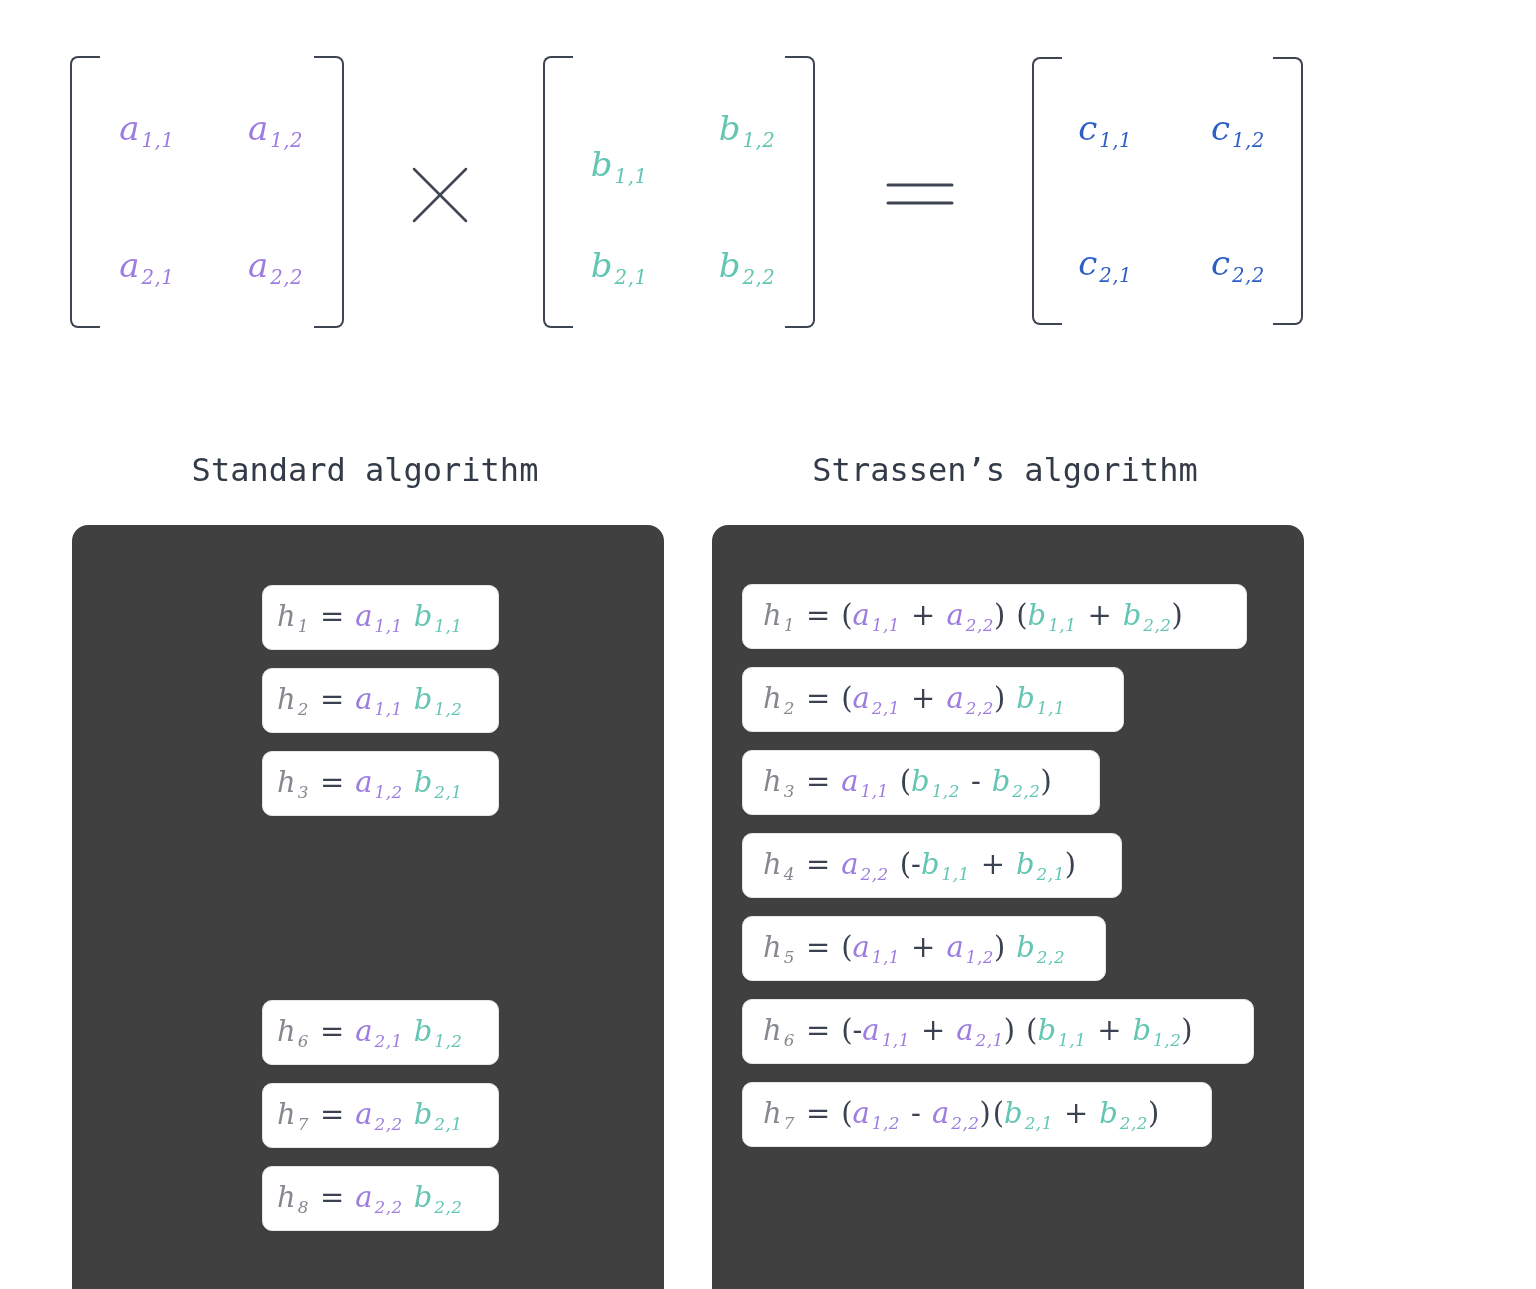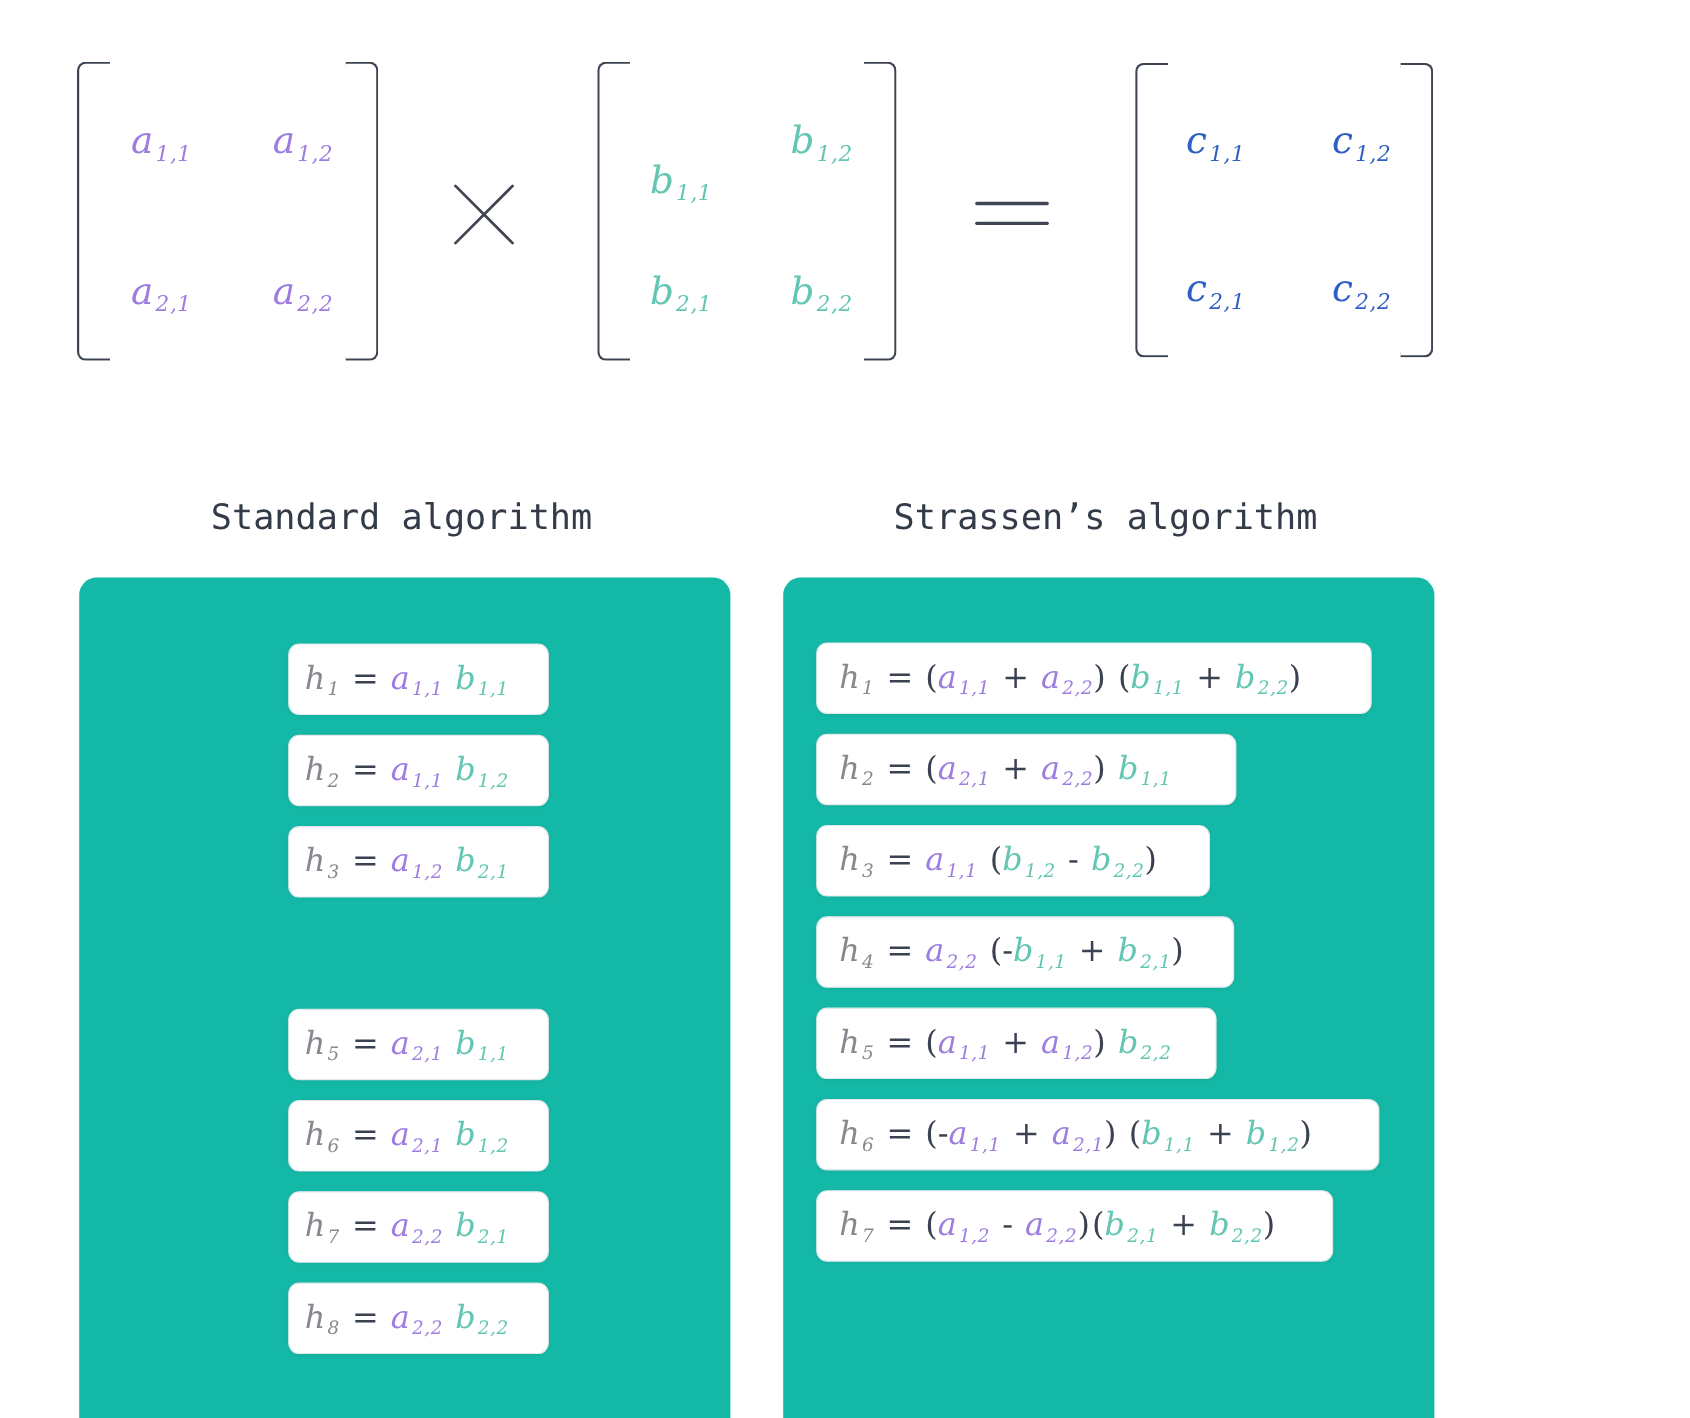--- a/index.html
+++ b/index.html
@@ -19,21 +19,21 @@
   .op-svg{position:absolute;}
   
   .coltitle{
     position:absolute;top:452px;width:586px;text-align:center;
     font-family:"DejaVu Sans Mono",monospace;font-size:32px;line-height:36px;
     color:#333a48;
   }
   
   .panel{
     position:absolute;top:525px;width:592px;height:764px;
-    background:#14b8a6;border-radius:16px 16px 0 0;
+    background:#404040;border-radius:16px 16px 0 0;
   }
   
   .frow{
     position:absolute;height:65px;box-sizing:border-box;
     background:#ffffff;border:1.5px solid #e3e7e9;border-radius:10px;
     box-shadow:0 1px 3px rgba(20,30,40,0.05);
     font-size:29px;line-height:61px;white-space:nowrap;
   }
   .frow.std{left:190px;width:237px;padding-left:14px;}
   .frow.str{left:30px;padding-left:20px;}
@@ -93,21 +93,20 @@
   <div class="mcell" style="left:76%;top:77%;"><span class="tok blue"><span class="L">c</span><sub>2,2</sub></span></div>
 </div>
 
 <div class="coltitle" style="left:72px;">Standard algorithm</div>
 <div class="coltitle" style="left:712px;">Strassen’s algorithm</div>
 
 <div class="panel" style="left:72px;">
   <div class="frow std" style="top:60px;"><span class="tok gray"><span class="L">h</span><sub>1</sub></span><span class="tok ink"><span class="op">=</span></span><span class="tok purple"><span class="L">a</span><sub>1,1</sub></span><span class="tok teal"><span class="L">b</span><sub>1,1</sub></span></div>
   <div class="frow std" style="top:143px;"><span class="tok gray"><span class="L">h</span><sub>2</sub></span><span class="tok ink"><span class="op">=</span></span><span class="tok purple"><span class="L">a</span><sub>1,1</sub></span><span class="tok teal"><span class="L">b</span><sub>1,2</sub></span></div>
   <div class="frow std" style="top:226px;"><span class="tok gray"><span class="L">h</span><sub>3</sub></span><span class="tok ink"><span class="op">=</span></span><span class="tok purple"><span class="L">a</span><sub>1,2</sub></span><span class="tok teal"><span class="L">b</span><sub>2,1</sub></span></div>
-  <div class="frow std" style="top:392px;"><span class="tok gray"><span class="L">h</span><sub>5</sub></span><span class="tok ink"><span class="op">=</span></span><span class="tok purple"><span class="L">a</span><sub>2,1</sub></span><span class="tok teal"><span class="L">b</span><sub>1,1</sub></span></div>
   <div class="frow std" style="top:475px;"><span class="tok gray"><span class="L">h</span><sub>6</sub></span><span class="tok ink"><span class="op">=</span></span><span class="tok purple"><span class="L">a</span><sub>2,1</sub></span><span class="tok teal"><span class="L">b</span><sub>1,2</sub></span></div>
   <div class="frow std" style="top:558px;"><span class="tok gray"><span class="L">h</span><sub>7</sub></span><span class="tok ink"><span class="op">=</span></span><span class="tok purple"><span class="L">a</span><sub>2,2</sub></span><span class="tok teal"><span class="L">b</span><sub>2,1</sub></span></div>
   <div class="frow std" style="top:641px;"><span class="tok gray"><span class="L">h</span><sub>8</sub></span><span class="tok ink"><span class="op">=</span></span><span class="tok purple"><span class="L">a</span><sub>2,2</sub></span><span class="tok teal"><span class="L">b</span><sub>2,2</sub></span></div>
 </div>
 
 <div class="panel" style="left:712px;">
   <div class="frow str" style="top:59px;width:505px;"><span class="tok gray"><span class="L">h</span><sub>1</sub></span><span class="tok ink"><span class="op">=</span></span><span class="tok purple"><span class="par">(</span><span class="L">a</span><sub>1,1</sub></span><span class="tok ink"><span class="op">+</span></span><span class="tok purple"><span class="L">a</span><sub>2,2</sub><span class="par">)</span></span><span class="tok teal"><span class="par">(</span><span class="L">b</span><sub>1,1</sub></span><span class="tok ink"><span class="op">+</span></span><span class="tok teal"><span class="L">b</span><sub>2,2</sub><span class="par">)</span></span></div>
   <div class="frow str" style="top:142px;width:382px;"><span class="tok gray"><span class="L">h</span><sub>2</sub></span><span class="tok ink"><span class="op">=</span></span><span class="tok purple"><span class="par">(</span><span class="L">a</span><sub>2,1</sub></span><span class="tok ink"><span class="op">+</span></span><span class="tok purple"><span class="L">a</span><sub>2,2</sub><span class="par">)</span></span><span class="tok teal"><span class="L">b</span><sub>1,1</sub></span></div>
   <div class="frow str" style="top:225px;width:358px;"><span class="tok gray"><span class="L">h</span><sub>3</sub></span><span class="tok ink"><span class="op">=</span></span><span class="tok purple"><span class="L">a</span><sub>1,1</sub></span><span class="tok teal"><span class="par">(</span><span class="L">b</span><sub>1,2</sub></span><span class="tok ink"><span class="op">-</span></span><span class="tok teal"><span class="L">b</span><sub>2,2</sub><span class="par">)</span></span></div>
   <div class="frow str" style="top:308px;width:380px;"><span class="tok gray"><span class="L">h</span><sub>4</sub></span><span class="tok ink"><span class="op">=</span></span><span class="tok purple"><span class="L">a</span><sub>2,2</sub></span><span class="tok teal"><span class="par">(-</span><span class="L">b</span><sub>1,1</sub></span><span class="tok ink"><span class="op">+</span></span><span class="tok teal"><span class="L">b</span><sub>2,1</sub><span class="par">)</span></span></div>

